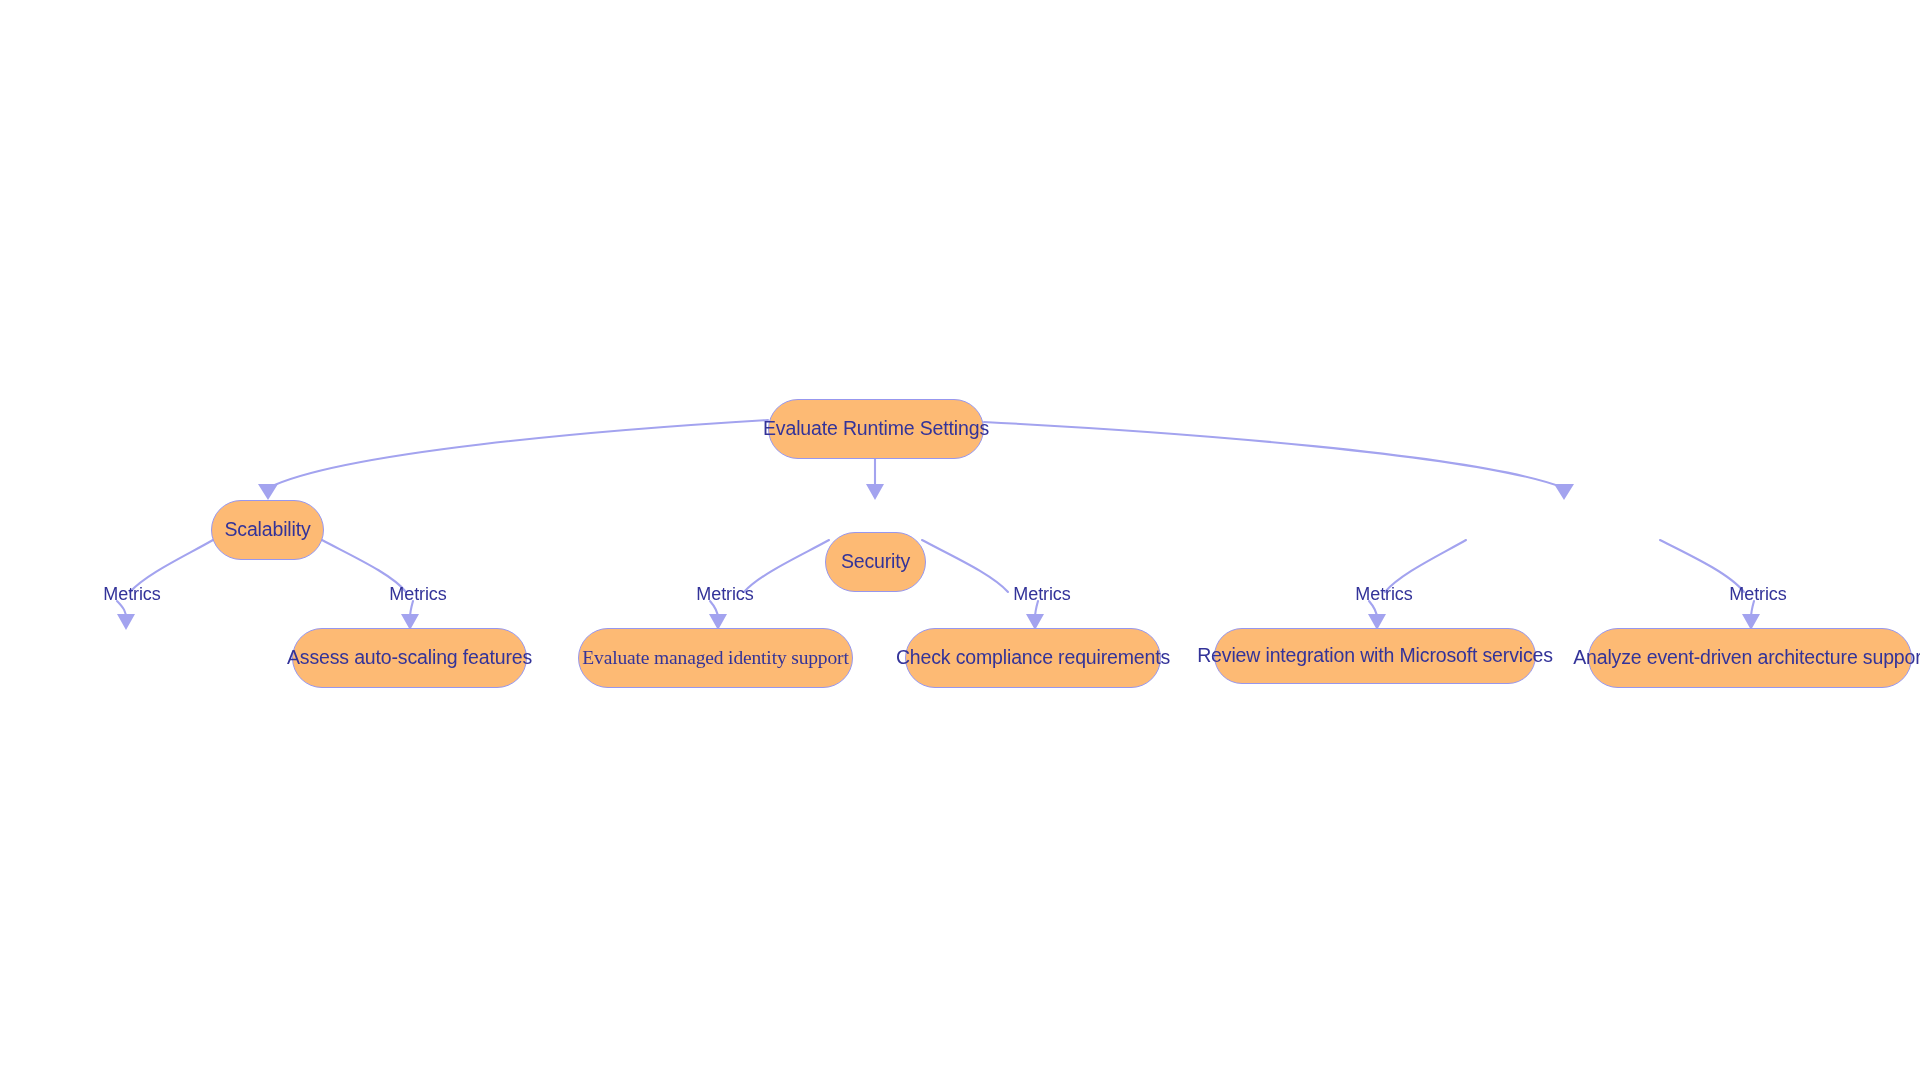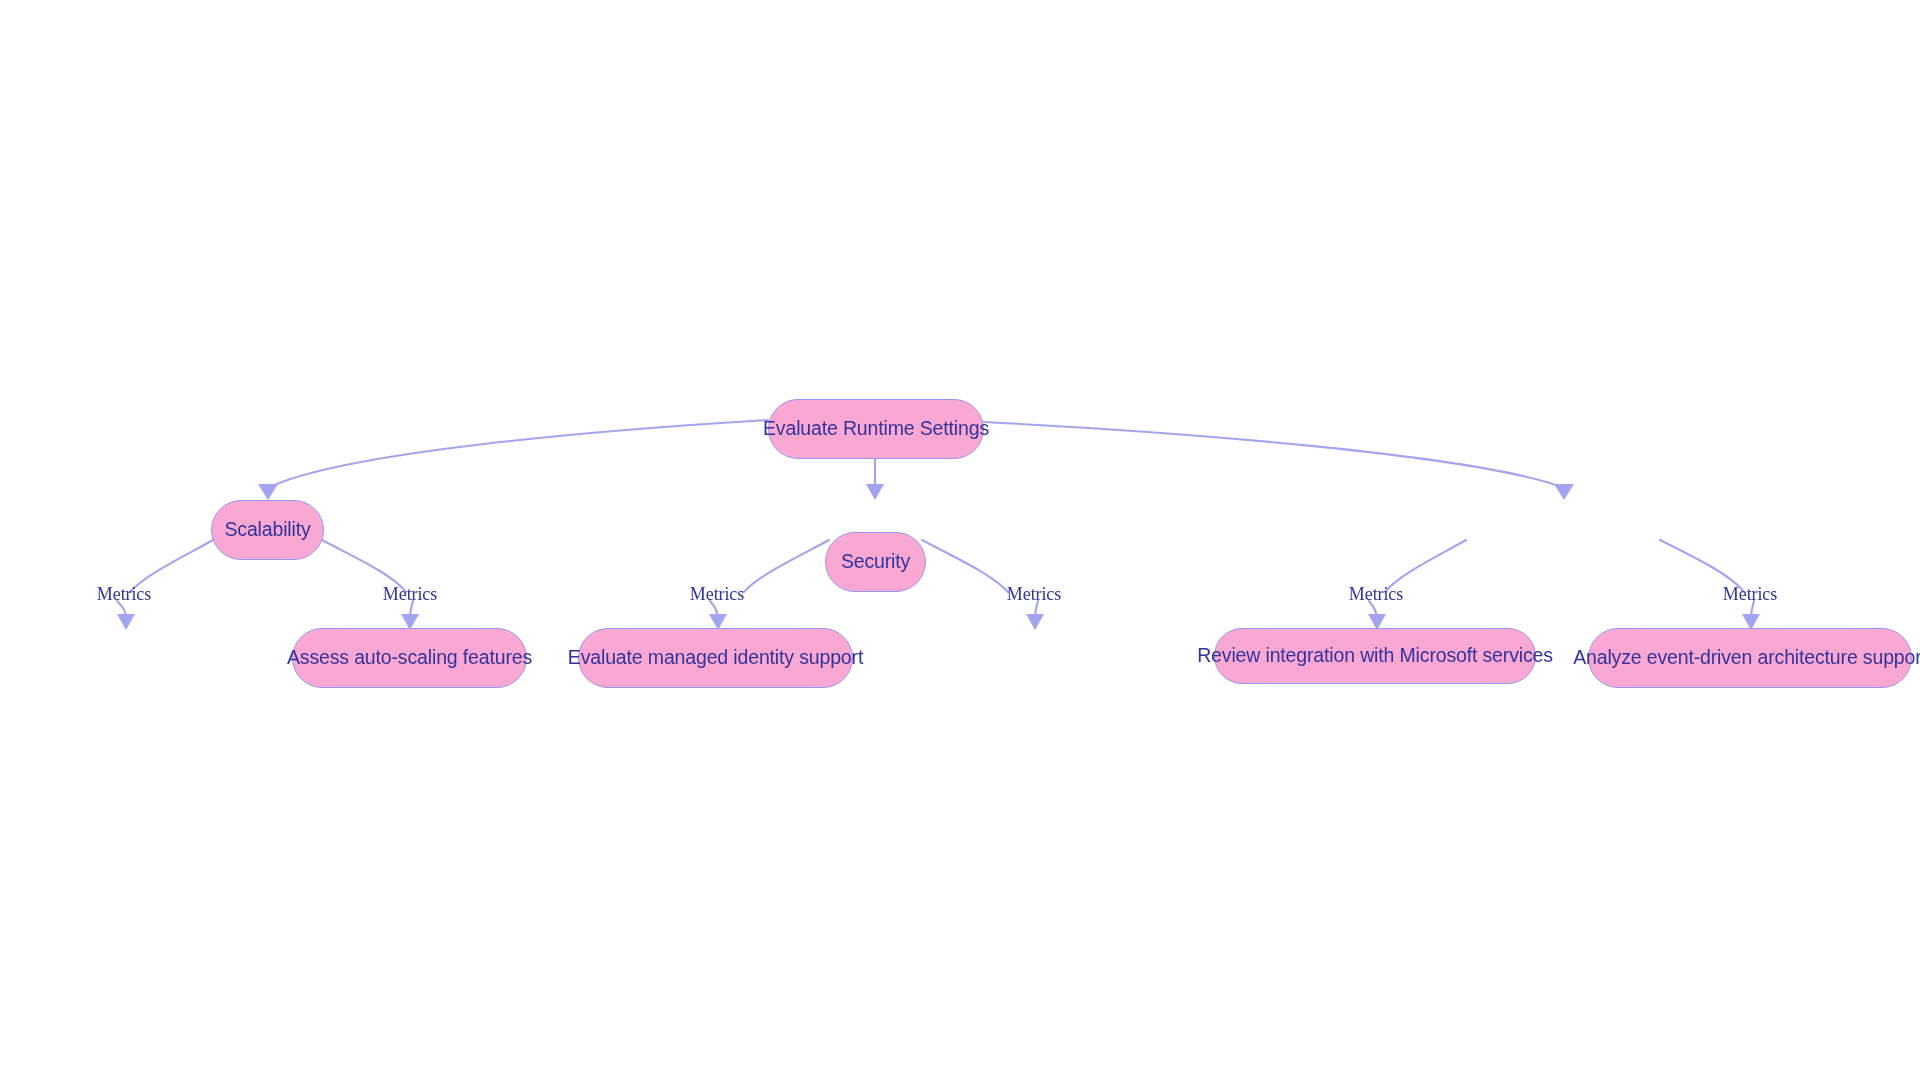--- a/index.html
+++ b/index.html
@@ -25,21 +25,21 @@
   #edge-layer {
     position: absolute;
     left: 0;
     top: 0;
     width: 1920px;
     height: 1083px;
   }
   .node {
     position: absolute;
     box-sizing: border-box;
-    background: #f9a8d4;
+    background: #fdba74;
     border: 1.3px solid #9797ee;
     border-radius: 32px;
     display: flex;
     align-items: center;
     justify-content: center;
     color: #333399;
     font-size: 19.5px;
     font-family: "Liberation Sans", sans-serif;
     letter-spacing: -0.15px;
     white-space: nowrap;
@@ -53,26 +53,27 @@
     stroke-linecap: round;
   }
   .edge-arrow {
     fill: #a3a3ef;
     stroke: none;
   }
   .edge-label {
     position: absolute;
     color: #333399;
     font-size: 18px;
-    font-family: Liberation Serif, serif;
+    font-family: Liberation Sans, sans-serif;
     white-space: nowrap;
     line-height: 1;
     transform: translate(-50%, -50%);
     background: transparent;
     letter-spacing: -0.1px;
+    margin-left: 8px;
   }
 </style>
 </head>
 <body>
 
 <div id="diagram-root">
 
   <svg id="edge-layer" viewBox="0 0 1920 1083" width="1920" height="1083" xmlns="http://www.w3.org/2000/svg">
 
     <g>
@@ -138,24 +139,27 @@
   <div class="node" style="left:825px; top:500px; width:101px; height:60px;margin-top:32px;">
     <span>Security</span>
   </div>
 
 
 
   <div class="node" style="left:292px; top:628px; width:235px; height:60px;">
     <span>Assess auto-scaling features</span>
   </div>
 
-  <div class="node" style="left:578px; top:628px; width:275px; height:60px;">
+  <div class="node" style="left:578px; top:628px; width:275px; height:60px;font-family:Liberation Serif, serif;">
     <span>Evaluate managed identity support</span>
   </div>
 
+  <div class="node" style="left:905px; top:628px; width:256px; height:60px;">
+    <span>Check compliance requirements</span>
+  </div>
 
   <div class="node" style="left:1214px; top:628px; width:322px; height:56px;">
     <span>Review integration with Microsoft services</span>
   </div>
 
   <div class="node" style="left:1588px; top:628px; width:324px; height:60px;">
     <span>Analyze event-driven architecture support</span>
   </div>
 
   <div class="edge-label" style="left:124px; top:594px;">Metrics</div>

